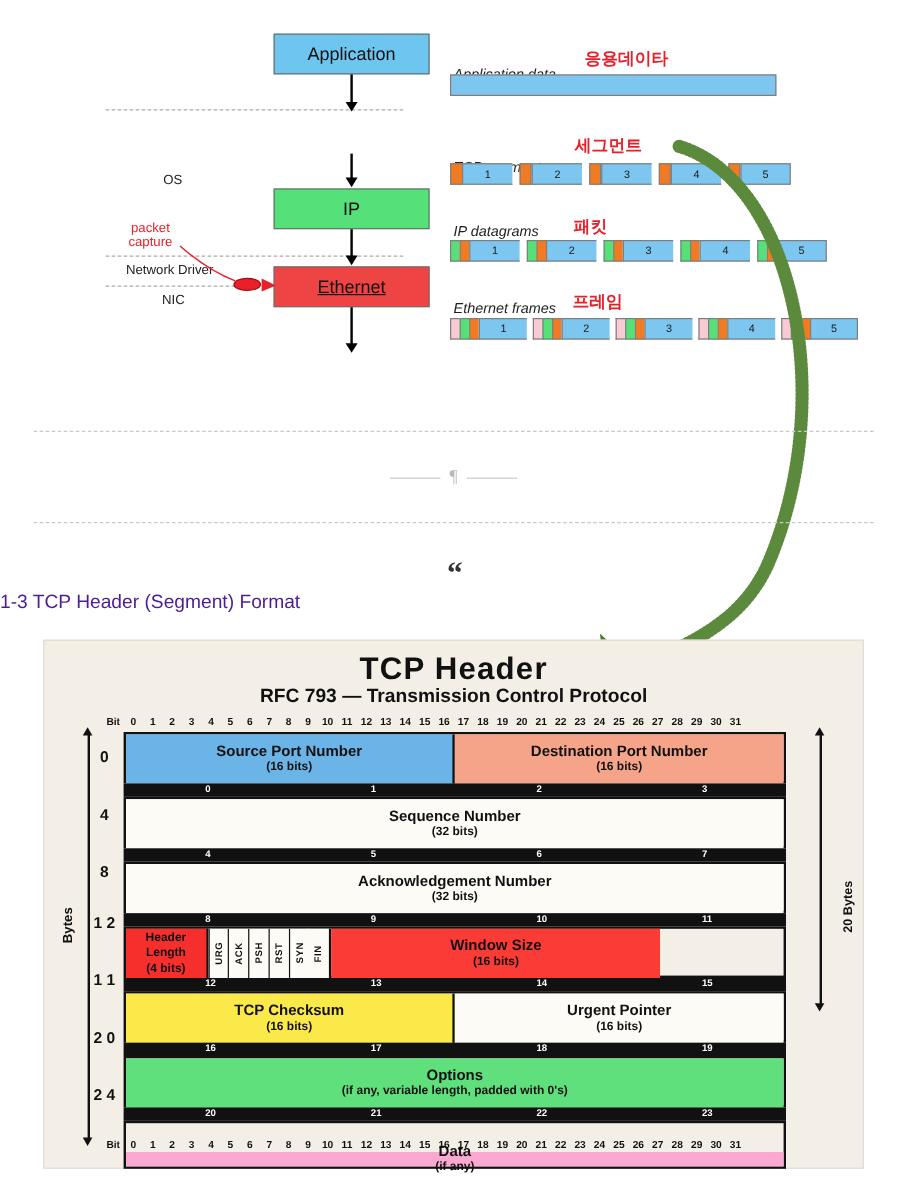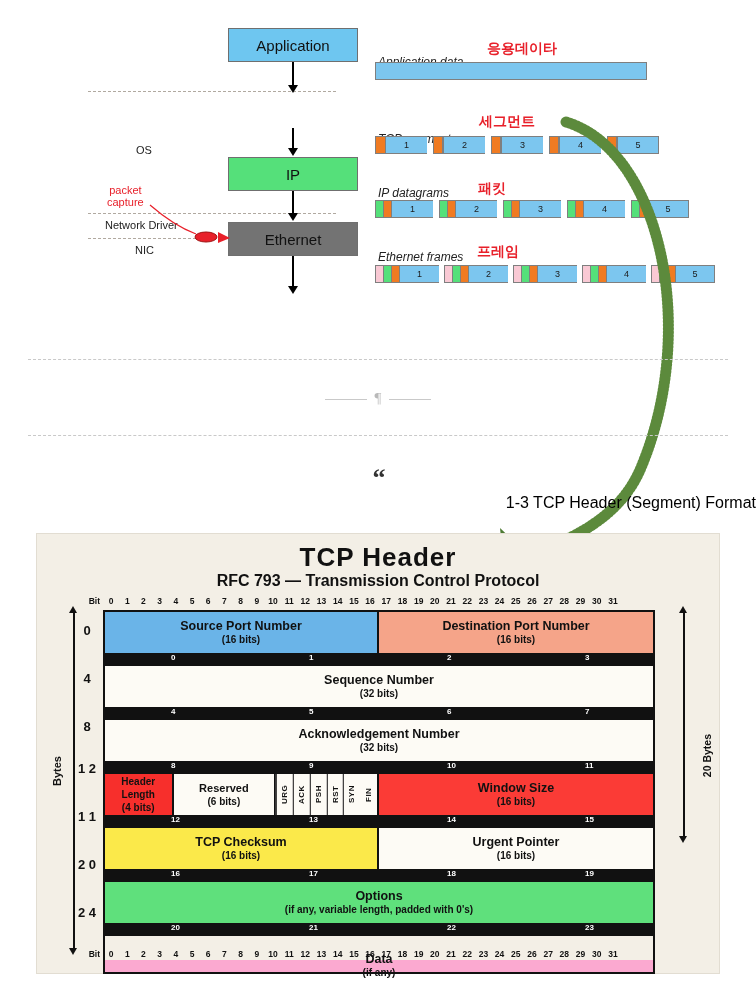--- a/index.html
+++ b/index.html
@@ -35,21 +35,21 @@
     display: flex;
     align-items: center;
     justify-content: center;
     font-size: 15px;
     color: #111;
     font-family: "Liberation Sans", sans-serif;
   }
   .b-app { background: #6ec6f0; }
   .b-tcp { background: #f07b22; }
   .b-ip  { background: #55e07a; }
-  .b-eth { background: #737373; }
+  .b-eth { background: #ef4444; text-decoration: underline; }
 
   .arrow-down {
     position: absolute;
     width: 2px;
     background: #000;
   }
   .arrow-head {
     position: absolute;
     width: 0; height: 0;
     border-left: 5px solid transparent;
@@ -135,23 +135,23 @@
     text-align: center;
     font-size: 26px;
     font-weight: bold;
     color: #333;
     font-family: "Liberation Serif", serif;
     letter-spacing: -2px;
   }
   .caption {
     position: absolute;
     left: 0; right: 0;
-    text-align: right;
+    text-align: left;
     font-size: 16px;
-    color: #000000;
+    color: #4c1d95;
   }
 
   
   .tcpfig {
     position: absolute;
     left: 36px;
     top: 533px;
     width: 684px;
     height: 441px;
     background: #f3efe6;
@@ -552,24 +552,20 @@
     <span style="left:344px;">10</span>
     <span style="left:482px;">11</span>
   </div>
 
   <div class="grid" style="top:238px; height:43px;">
     <div class="frow">
       <div class="fcell f-red" style="width:12.5%; font-size:10px;">
         <span>Header Length</span>
         <span class="sub">(4 bits)</span>
       </div>
-      <div class="fcell f-white" style="width:18.75%; font-size:11px;">
-        <span>Reserved</span>
-        <span class="sub">(6 bits)</span>
-      </div>
       <div class="fcell f-white" style="width:18.75%; padding:0; flex-direction:row; border-right:2px solid #111;">
         <div class="flagcell" style="width:16.66%; height:100%;">URG</div>
         <div class="flagcell" style="width:16.66%; height:100%;">ACK</div>
         <div class="flagcell" style="width:16.66%; height:100%;">PSH</div>
         <div class="flagcell" style="width:16.66%; height:100%;">RST</div>
         <div class="flagcell" style="width:16.66%; height:100%;">SYN</div>
         <div class="flagcell" style="width:16.7%; height:100%; border-right:none;">FIN</div>
       </div>
       <div class="fcell f-redlight" style="width:50%;">
         <span>Window Size</span>

